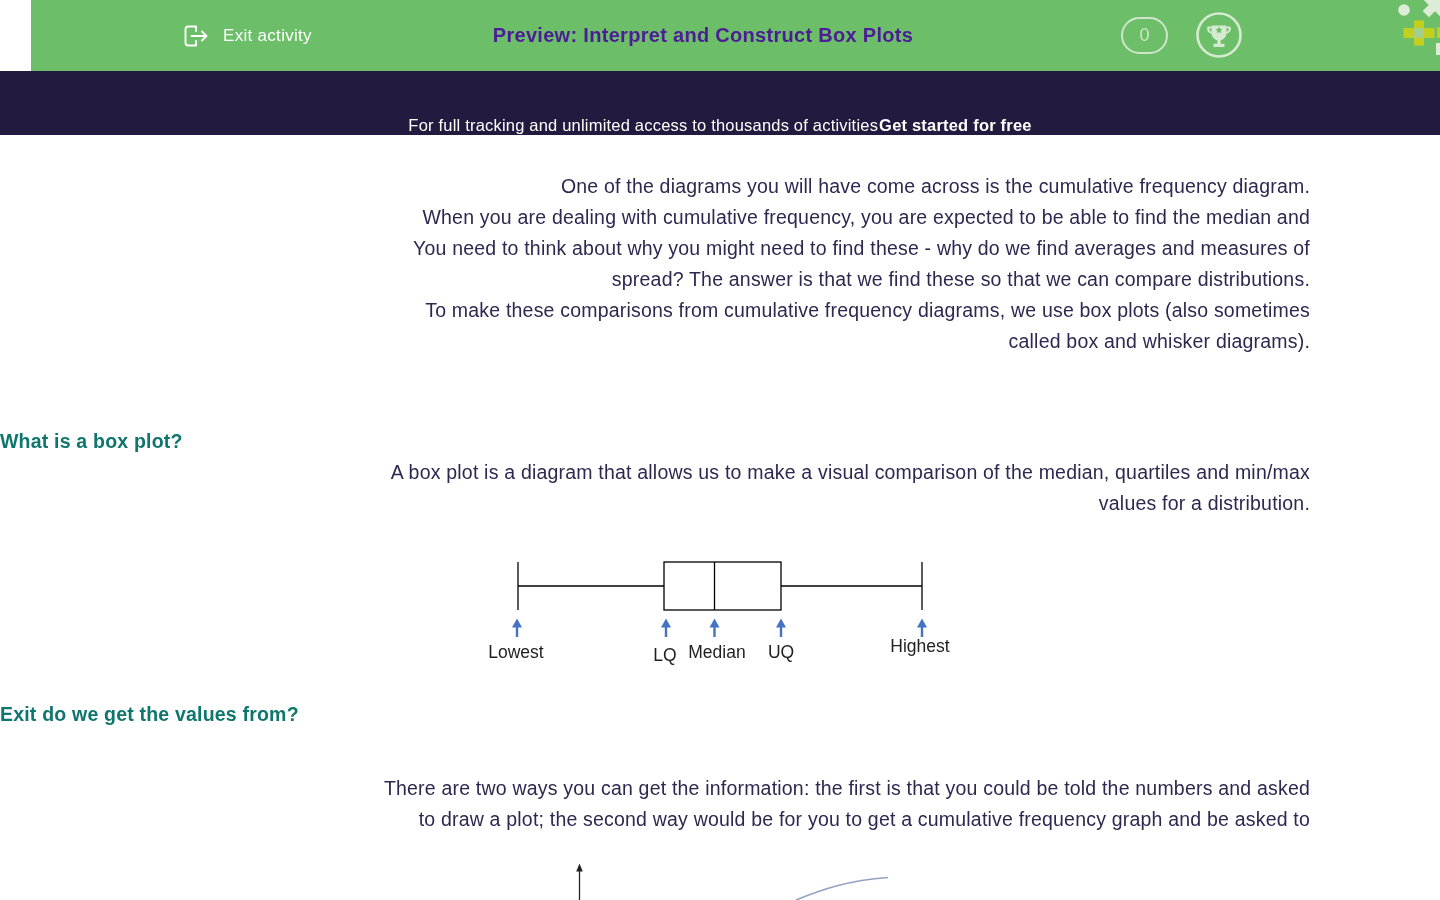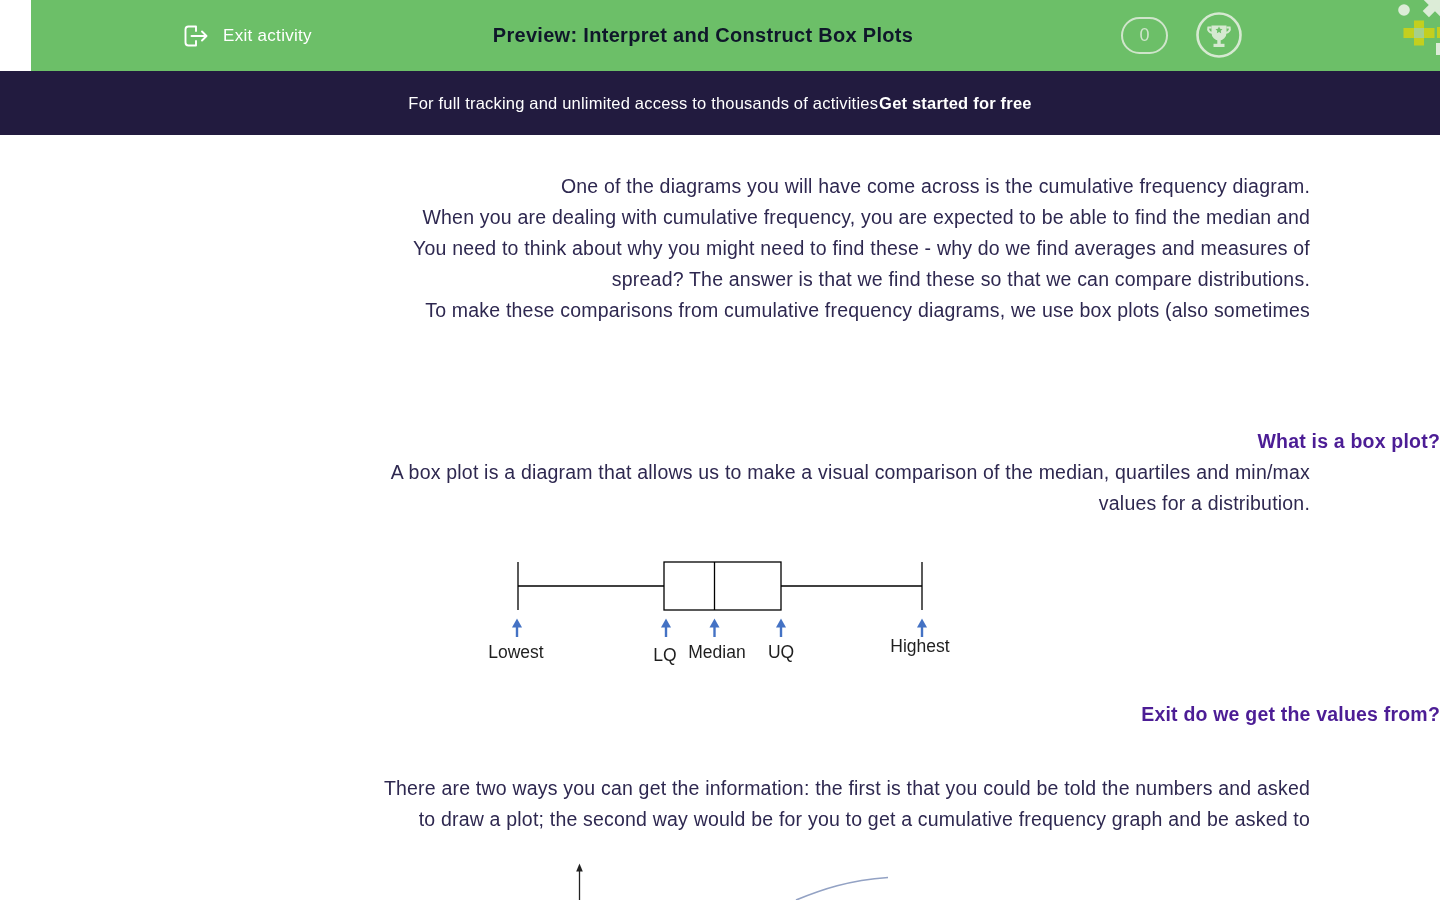--- a/index.html
+++ b/index.html
@@ -16,51 +16,51 @@
   .exit-btn {
     position:absolute; left:148px; top:0; height:71px;
     display:flex; align-items:center; gap:10px;
     background:none; border:none; cursor:pointer;
     color:#ffffff; font-size:17px; font-weight:400; letter-spacing:.3px;
     font-family:inherit;
   }
   .header-title {
     position:absolute; left:672px; top:0; height:71px; transform:translateX(-50%);
     display:flex; align-items:center; white-space:nowrap;
-    color:#0f172a; font-size:20px; font-weight:600; letter-spacing:.3px;
+    color:#4c1d95; font-size:20px; font-weight:600; letter-spacing:.3px;
   }
   .score-pill {
     position:absolute; left:1090px; top:17px; width:47px; height:37px;
     border:2.5px solid #cfe5cb; border-radius:19px;
     display:flex; align-items:center; justify-content:center;
     color:#cfe5cb; font-size:18px; font-weight:500;
   }
   .trophy-btn {
     position:absolute; left:1165px; top:12px; width:46px; height:46px;
     background:none; border:none; cursor:pointer; padding:0;
   }
   .logo { position:absolute; right:0; top:0; width:82px; height:60px; }
   
   .banner {
     position:absolute; left:0; top:71px; width:1440px; height:64px;
-    background:#221b3f; display:flex; align-items:center; justify-content:center;
+    background:#221b3f; display:flex; align-items:flex-end; justify-content:center;
     color:#ffffff; font-size:16.5px; font-weight:400; letter-spacing:.2px;
   }
   .banner .cta { font-weight:700; margin-left:1px; cursor:pointer; }
   
   .textblock {
     position:absolute; left:50%; transform:translateX(-50%);
     width:1180px; text-align:right;
     color:#2e2850; font-size:19.5px; font-weight:500; letter-spacing:.2px;
   }
   .textblock .line { height:31px; line-height:31px; white-space:nowrap; }
   .textblock .line span.b { font-weight:400; }
   .sec-heading {
     position:absolute; left:0; width:1440px; height:31px; line-height:31px;
-    text-align:right; color:#4c1d95; font-size:19.5px; font-weight:700; letter-spacing:.2px;padding-left:13px;
+    text-align:left; color:#0f766e; font-size:19.5px; font-weight:700; letter-spacing:.2px;
   }
   .boxplot-wrap { position:absolute; left:50%; margin-left:-235px; top:556px; width:470px; height:112px; }
   .ogive-wrap   { position:absolute; left:50%; margin-left:-180px; top:862px; width:360px; height:38px; }
   .diagram-label { font-family:"Liberation Sans","DejaVu Sans",sans-serif; font-size:17.5px; fill:#1f1f1f; }
 </style>
 </head>
 <body>
 
 <div class="page">
 
@@ -121,20 +121,21 @@
     <span>For full tracking and unlimited access to thousands of activities</span>
     <span class="cta">Get started for free</span>
   </div>
 
   <div class="textblock" style="top:171px;">
       <div class="line"><span>One of the diagrams you will have come across is the cumulative frequency diagram.</span></div>
       <div class="line"><span>When you are dealing with cumulative frequency, you are expected to be able to find the median and</span></div>
       <div class="line"><span>You need to think about why you might need to find these - why do we find averages and measures of</span></div>
       <div class="line"><span>spread? The answer is that we find these so that we can </span><span class="b">compare distributions</span><span>.</span></div>
       <div class="line"><span>To make these comparisons from cumulative frequency diagrams, we use </span><span class="b">box plots</span><span> (also sometimes</span></div>
+      <div class="line"><span>called </span><span class="b">box and whisker diagrams</span><span>).</span></div>
     </div>
 
   <div class="sec-heading" style="top:426px;">What is a box plot?</div>
   <div class="textblock" style="top:457px;">
       <div class="line"><span>A box plot is a diagram that allows us to make a visual comparison of the median, quartiles and min/max</span></div>
       <div class="line"><span>values for a distribution.</span></div>
     </div>
 
   <div class="boxplot-wrap">
     <svg width="470" height="112" viewBox="0 0 470 112">

